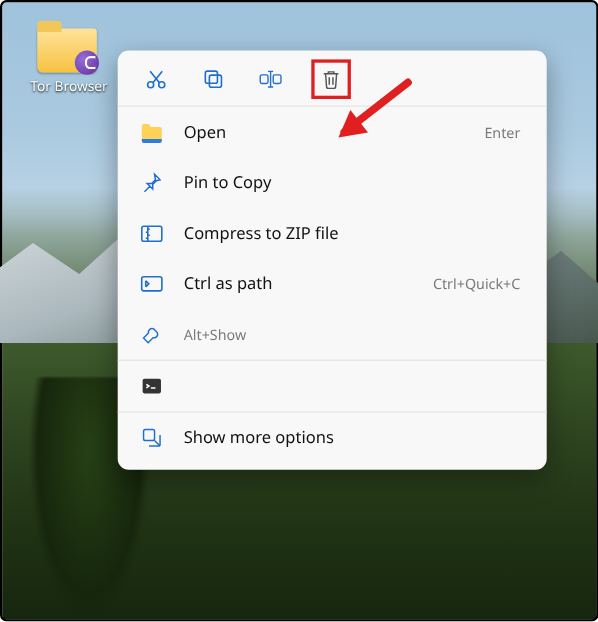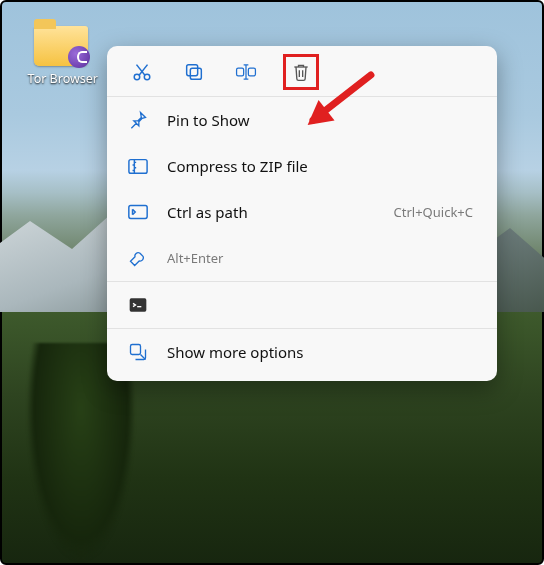--- a/index.html
+++ b/index.html
@@ -92,29 +92,39 @@
             <path d="M4 6 h16"></path>
               <path d="M9 6 V4 h6 v2"></path>
             <path d="M6 6 l1 14 a2 2 0 0 0 2 2 h6 a2 2 0 0 0 2 -2 l1 -14"></path>
             <path d="M10 10 v8 M14 10 v8"></path>
           </svg>
         </div>
       </div>
     </div>
     <div class="hr"></div>
 
+    <div class="item">
+      <div class="iicon">
+        <svg width="22" height="20" viewBox="0 0 24 22">
+            <path fill="#ffd257" d="M2 5a2 2 0 0 1 2-2h5l2 3h9a2 2 0 0 1 2 2v10a2 2 0 0 1-2 2H4a2 2 0 0 1-2-2z"></path>
+            <path fill="#2a7de1" d="M2 18h20v2a2 2 0 0 1-2 2H4a2 2 0 0 1-2-2z"></path>
+          </svg>
+      </div>
+      <span class="label">Open</span>
+      <span class="shortcut">Enter</span>
+    </div>
 
 
     <div class="item">
       <div class="iicon">
         <svg width="20" height="20" viewBox="0 0 24 24" fill="none" stroke="currentColor" stroke-width="1.6">
             <path d="M15 3l6 6-4 1-4 4 0 5-3-3-6 6 6-6-3-3 5 0 4-4z"></path>
           </svg>
       </div>
-      <span class="label">Pin to Show</span>
+      <span class="label">Pin to Copy</span>
     </div>
 
     <div class="item">
       <div class="iicon">
         <svg width="22" height="20" viewBox="0 0 24 22" fill="none" stroke="currentColor" stroke-width="1.6">
             <rect x="2" y="4" width="20" height="15" rx="2"></rect>
             <path d="M8 4v15M8 7h2M8 10h-2M8 13h2M8 16h-2"></path>
           </svg>
       </div>
       <span class="label">Compress to ZIP file</span>
@@ -130,21 +140,21 @@
       <span class="label">Ctrl as path</span>
       <span class="shortcut">Ctrl+Quick+C</span>
     </div>
 
     <div class="item">
       <div class="iicon">
         <svg width="20" height="20" viewBox="0 0 24 24" fill="none" stroke="currentColor" stroke-width="1.6">
             <path d="M14 6a4 4 0 0 0-5.6 4.6L3 16l5 5 5.4-5.4A4 4 0 0 0 18 10l-3-3z"></path>
           </svg>
       </div>
-      <span class="shortcut">Alt+Enter</span>
+      <span class="shortcut">Alt+Show</span>
     </div>
 
     <div class="hr"></div>
 
     <div class="item">
       <div class="iicon">
         <svg width="20" height="18" viewBox="0 0 24 20">
             <rect x="2" y="2" width="20" height="16" rx="2" fill="#333"></rect>
             <path d="M6 8l3 2-3 2" stroke="#fff" stroke-width="1.6" fill="none"></path>
             <path d="M11 12h5" stroke="#fff" stroke-width="1.6"></path>

